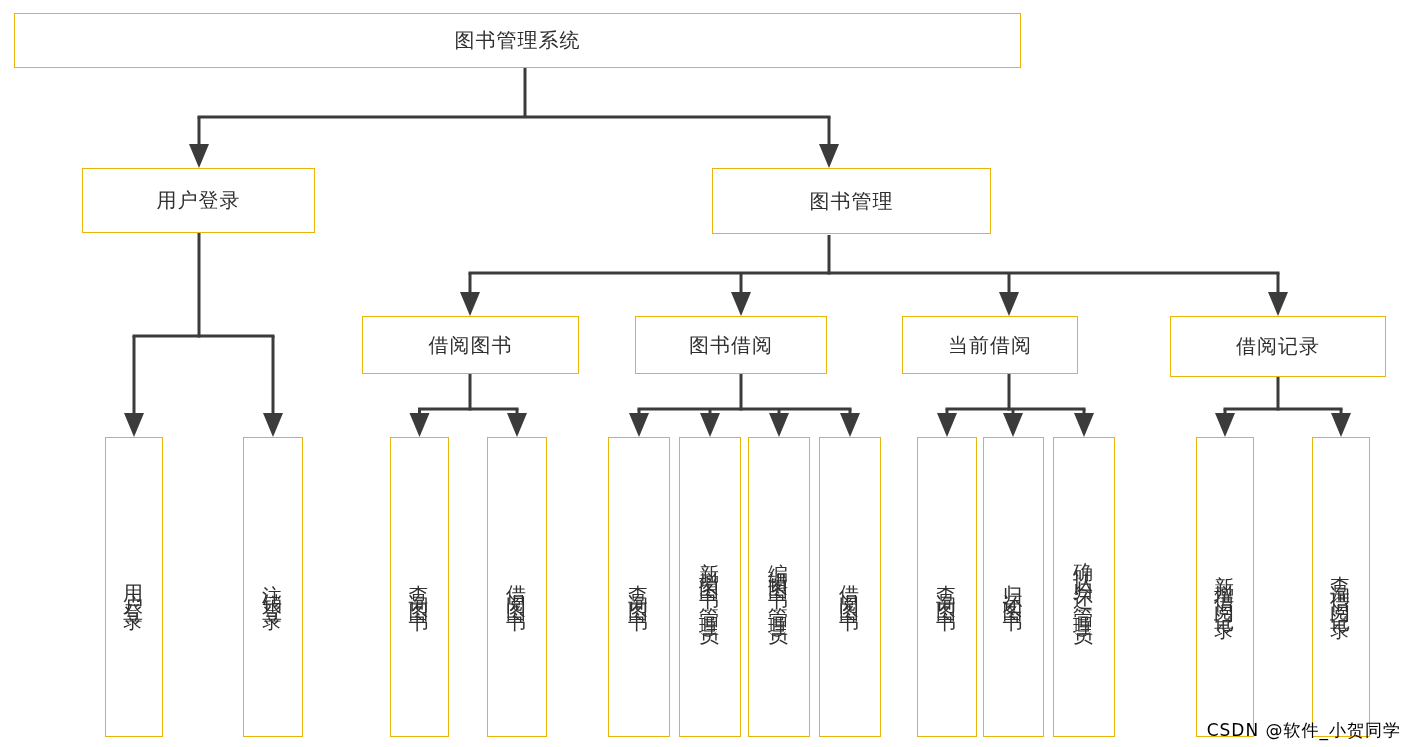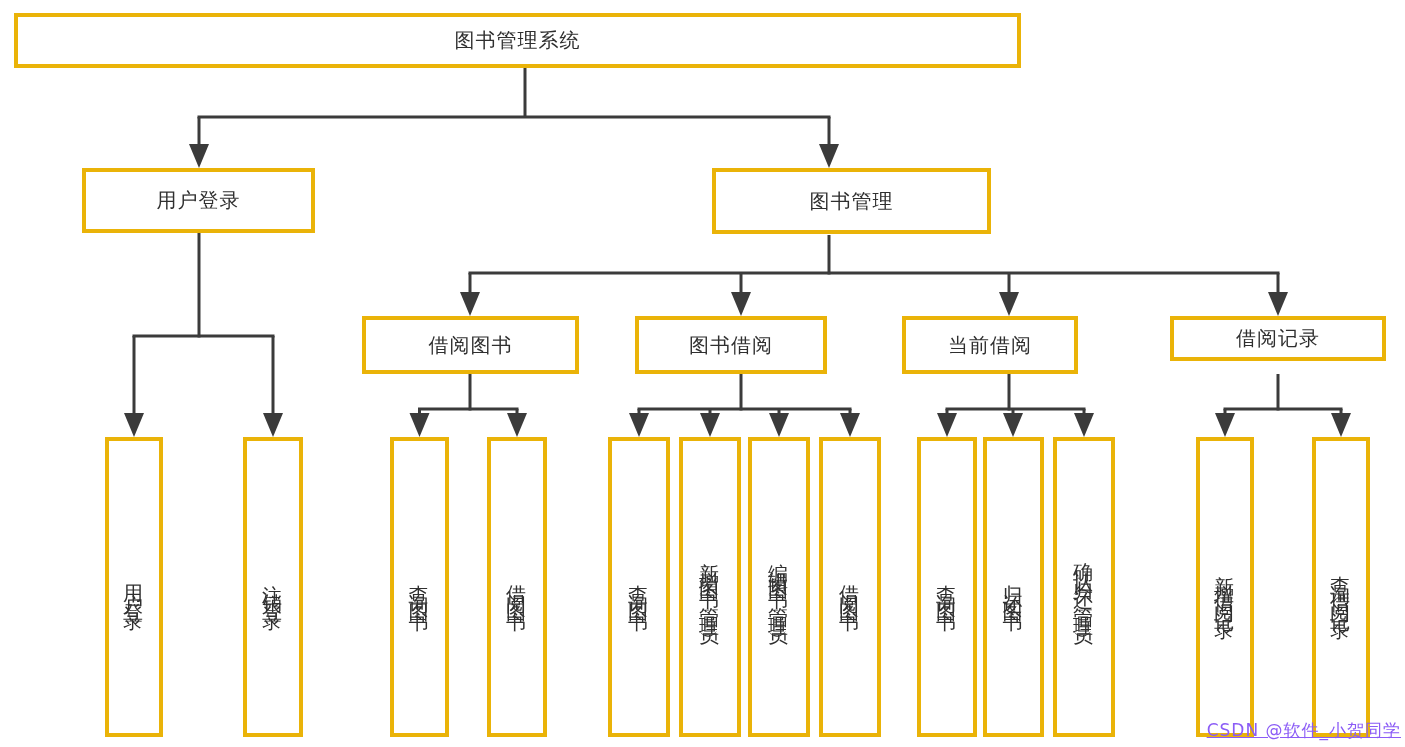--- a/index.html
+++ b/index.html
@@ -23,43 +23,42 @@
     fill:none;
   }
   .connectors polygon{
     fill:#3b3b3b;
     stroke:none;
   }
   .node{
     position:absolute;
     box-sizing:border-box;
     background:#ffffff;
-    border:4px solid #eab308;
+    border:1px solid #eab308;
     display:flex;
     align-items:center;
     justify-content:center;
     font-size:20px;
     color:#2f2f2f;
     letter-spacing:1px;
     text-align:center;
   }
   .node.v{
     writing-mode:vertical-rl;
     letter-spacing:9px;
     font-size:20px;
   }
   .watermark{
     position:absolute;
     right:4px;
     top:719px;
     font-size:17px;
-    color:#8b5cf6;
+    color:#000000;
     letter-spacing:1px;
     white-space:nowrap;
-    text-decoration:underline;
   }
 </style>
 </head>
 <body>
 
 <div class="canvas">
 
   <svg class="connectors" viewBox="0 0 1405 747" aria-hidden="true">
     <g>
       <path d="M525 68 V118"></path>
@@ -148,21 +147,21 @@
 
   <div class="node" style="left:362px;top:316px;width:217px;height:58px">
     <span>借阅图书</span>
   </div>
   <div class="node" style="left:635px;top:316px;width:192px;height:58px">
     <span>图书借阅</span>
   </div>
   <div class="node" style="left:902px;top:316px;width:176px;height:58px">
     <span>当前借阅</span>
   </div>
-  <div class="node" style="left:1170px;top:316px;width:216px;height:45px">
+  <div class="node" style="left:1170px;top:316px;width:216px;height:61px">
     <span>借阅记录</span>
   </div>
 
   <div class="node v" style="left:105px;top:437px;width:58px;height:300px">
     <span>用户登录</span>
   </div>
   <div class="node v" style="left:243px;top:437px;width:60px;height:300px">
     <span>注销登录</span>
   </div>
 

